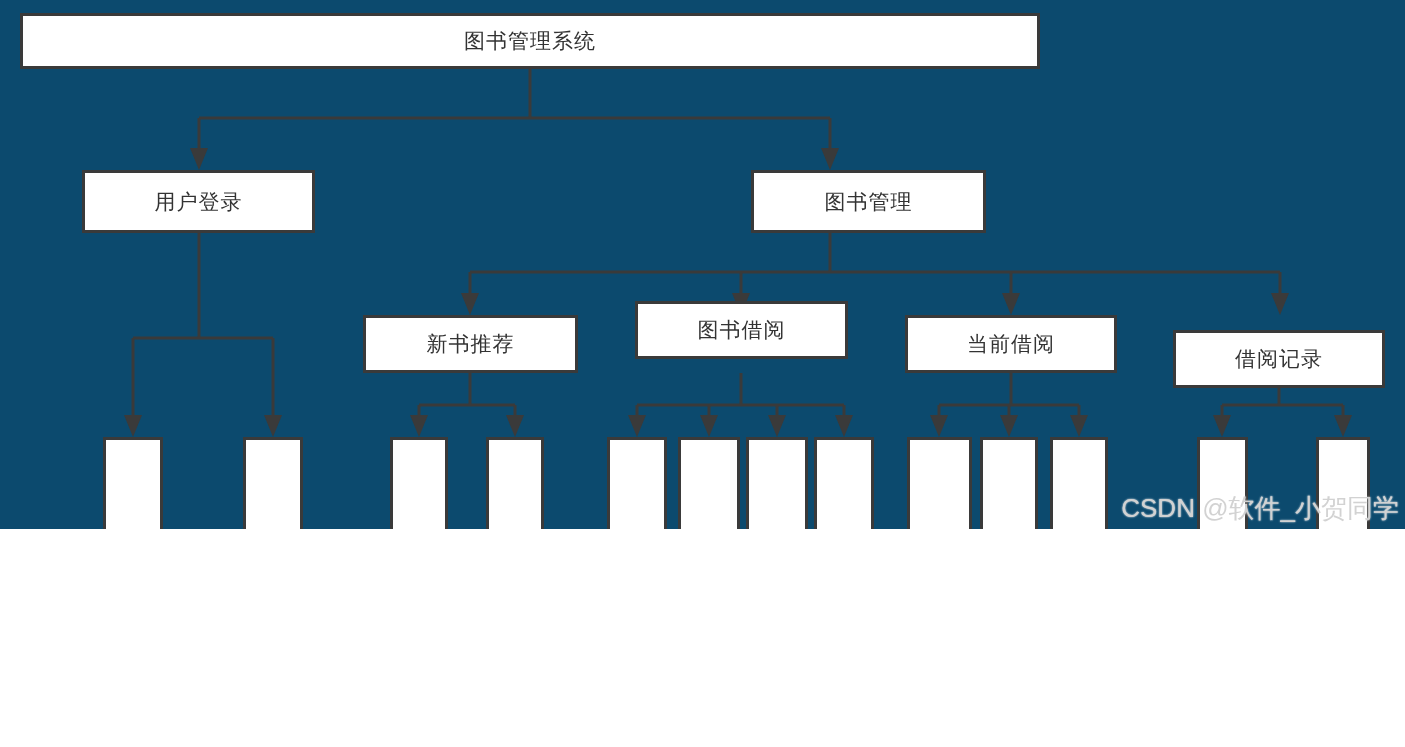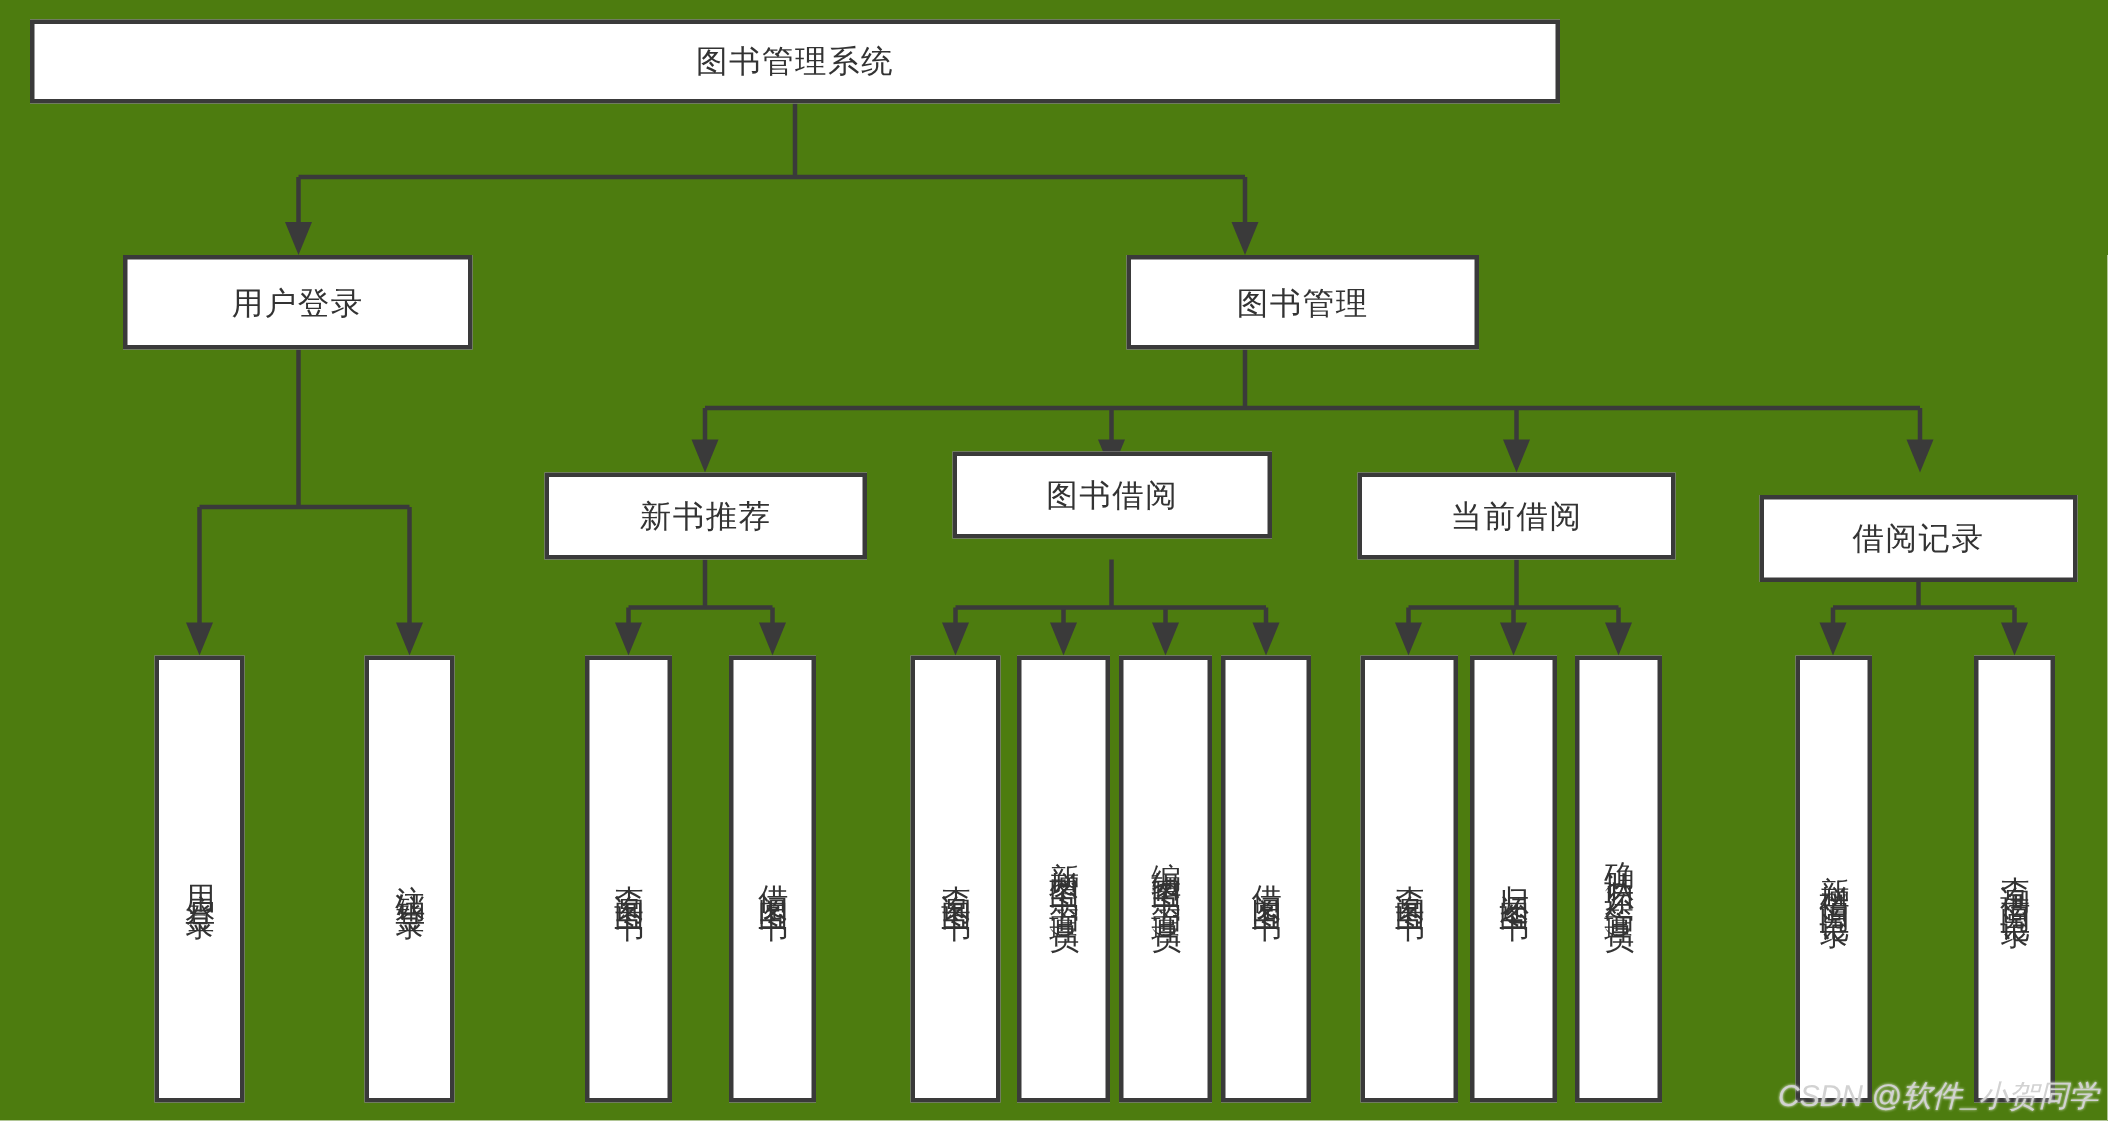--- a/index.html
+++ b/index.html
@@ -4,22 +4,22 @@
 <style>
   html, body {
     margin: 0;
     padding: 0;
     background: #ffffff;
     font-family: "Liberation Sans", sans-serif;
   }
   .stage {
     position: relative;
     width: 1405px;
-    height: 747px;
-    background: #4d7c0f;
+    height: 529px;
+    background: #0c4a6e;
     overflow: hidden;
   }
   .connectors {
     position: absolute;
     left: 0; top: 0;
     width: 1405px;
     height: 747px;
     z-index: 0;
   }
   .box {
@@ -43,25 +43,24 @@
     font-size: 20px;
     letter-spacing: 6px;
     line-height: 1.1;
     color: #333333;
   }
   .watermark {
     position: absolute;
     right: 6px;
     bottom: 3px;
     z-index: 2;
-    font-size: 20px;
+    font-size: 26px;
     color: #d2d2d2;
     text-shadow: 0 0 2px #ffffff;
     white-space: nowrap;
-    font-style: italic;
   }
 </style>
 </head>
 <body>
 
 <div class="stage">
 
   <svg class="connectors" viewBox="0 0 1405 747" xmlns="http://www.w3.org/2000/svg">
     <g stroke="#3a3a3a" stroke-width="3" fill="none">
       <path d="M530 69 V118 M199 118 H830 M199 118 V150 M830 118 V150"></path>

